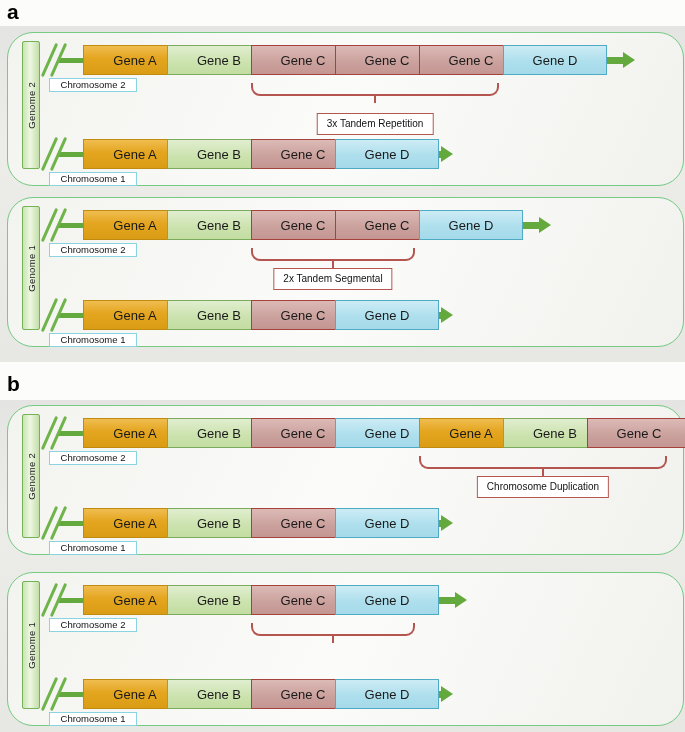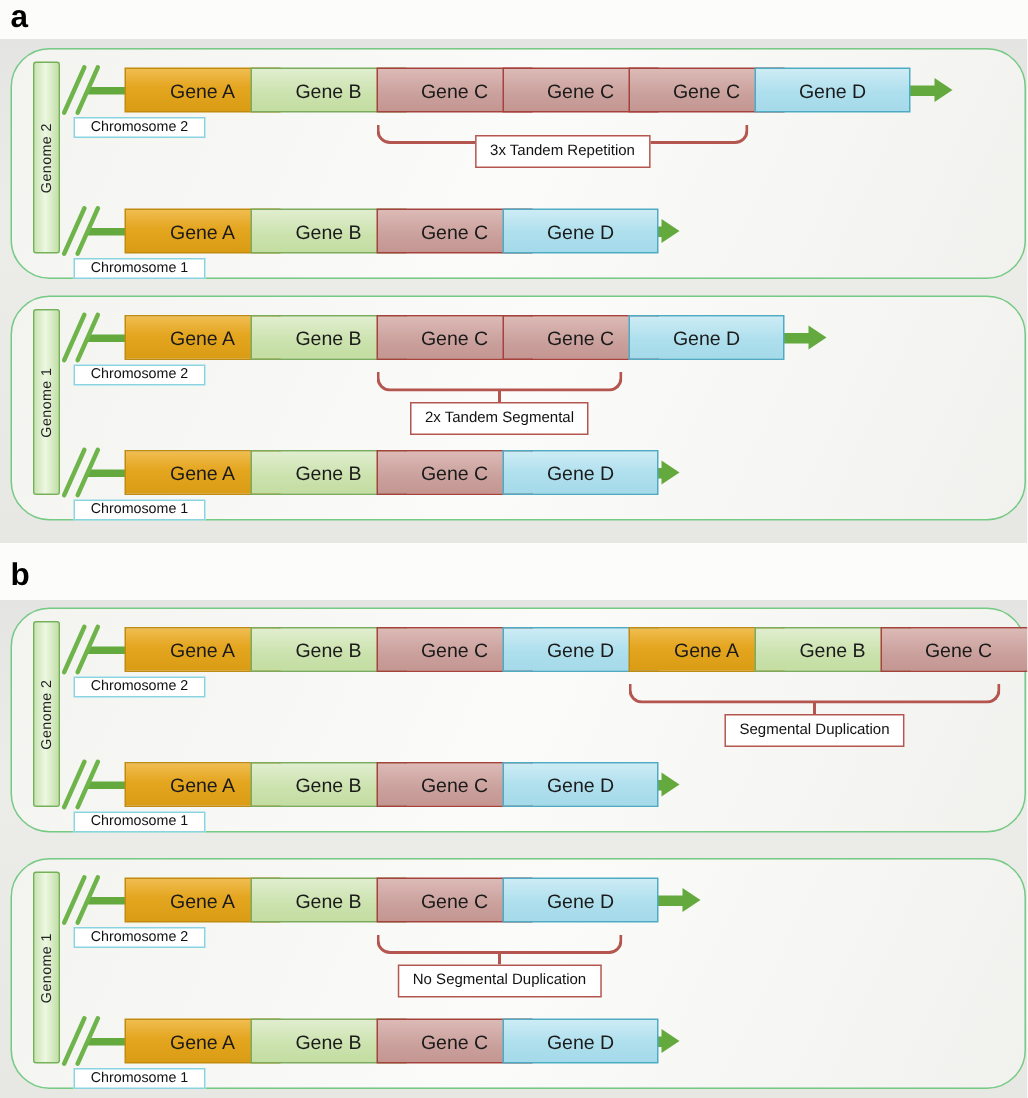--- a/index.html
+++ b/index.html
@@ -88,21 +88,21 @@
       <div class="gene gene-b" style="left: 159px; top: 106px;">Gene B</div>
       <div class="gene gene-c" style="left: 243px; top: 106px;">Gene C</div>
       <div class="gene gene-d" style="left: 327px; top: 106px;">Gene D</div>
       <div class="arrow" style="left: 409px; top: 113px; width: 36px;">
         <div class="arrow-shaft" style="width: 25px;"></div>
         <div class="arrow-head"></div>
       </div>
       <div class="chromlabel" style="left: 41px; top: 139px;">Chromosome 1</div>
       <div class="bracket" style="left: 243px; top: 50px; width: 248px;"></div>
       <div class="bracket-stem" style="left: 366px; top: 62px;"></div>
-      <div class="annlabel" style="left: 367px; top: 57px;">3x Tandem Repetition</div>
+      <div class="annlabel" style="left: 367px; top: 80px;">3x Tandem Repetition</div>
     </div>
     <div class="genome-box" style="left: 7px; top: 197px; width: 677px; height: 150px;">
       <div class="genome-tab" style="height: 124px;">
         <span class="vtext">Genome 1</span>
       </div>
       <div class="chromline" style="left: 50px; top: 25px; width: 441px;"></div>
       <div class="slash" style="left: 40px; top: 9px;"></div>
       <div class="slash" style="left: 49px; top: 9px;"></div>
       <div class="gene gene-a" style="left: 75px; top: 12px;">Gene A</div>
       <div class="gene gene-b" style="left: 159px; top: 12px;">Gene B</div>
@@ -157,21 +157,21 @@
       <div class="gene gene-b" style="left: 159px; top: 102px;">Gene B</div>
       <div class="gene gene-c" style="left: 243px; top: 102px;">Gene C</div>
       <div class="gene gene-d" style="left: 327px; top: 102px;">Gene D</div>
       <div class="arrow" style="left: 409px; top: 109px; width: 36px;">
         <div class="arrow-shaft" style="width: 25px;"></div>
         <div class="arrow-head"></div>
       </div>
       <div class="chromlabel" style="left: 41px; top: 135px;">Chromosome 1</div>
       <div class="bracket" style="left: 411px; top: 50px; width: 248px;"></div>
       <div class="bracket-stem" style="left: 534px; top: 62px;"></div>
-      <div class="annlabel" style="left: 535px; top: 70px;">Segmental Duplication</div>
+      <div class="annlabel" style="left: 535px; top: 70px;">Chromosome Duplication</div>
     </div>
     <div class="genome-box" style="left: 7px; top: 572px; width: 677px; height: 154px;">
       <div class="genome-tab" style="height: 128px;">
         <span class="vtext">Genome 1</span>
       </div>
       <div class="chromline" style="left: 50px; top: 25px; width: 357px;"></div>
       <div class="slash" style="left: 40px; top: 9px;"></div>
       <div class="slash" style="left: 49px; top: 9px;"></div>
       <div class="gene gene-a" style="left: 75px; top: 12px;">Gene A</div>
       <div class="gene gene-b" style="left: 159px; top: 12px;">Gene B</div>
@@ -189,15 +189,14 @@
       <div class="gene gene-b" style="left: 159px; top: 106px;">Gene B</div>
       <div class="gene gene-c" style="left: 243px; top: 106px;">Gene C</div>
       <div class="gene gene-d" style="left: 327px; top: 106px;">Gene D</div>
       <div class="arrow" style="left: 409px; top: 113px; width: 36px;">
         <div class="arrow-shaft" style="width: 25px;"></div>
         <div class="arrow-head"></div>
       </div>
       <div class="chromlabel" style="left: 41px; top: 139px;">Chromosome 1</div>
       <div class="bracket" style="left: 243px; top: 50px; width: 164px;"></div>
       <div class="bracket-stem" style="left: 324px; top: 62px;"></div>
-      <div class="annlabel" style="left: 325px; top: 70px;">No Segmental Duplication</div>
     </div>
   </div>
 
 </body></html>

